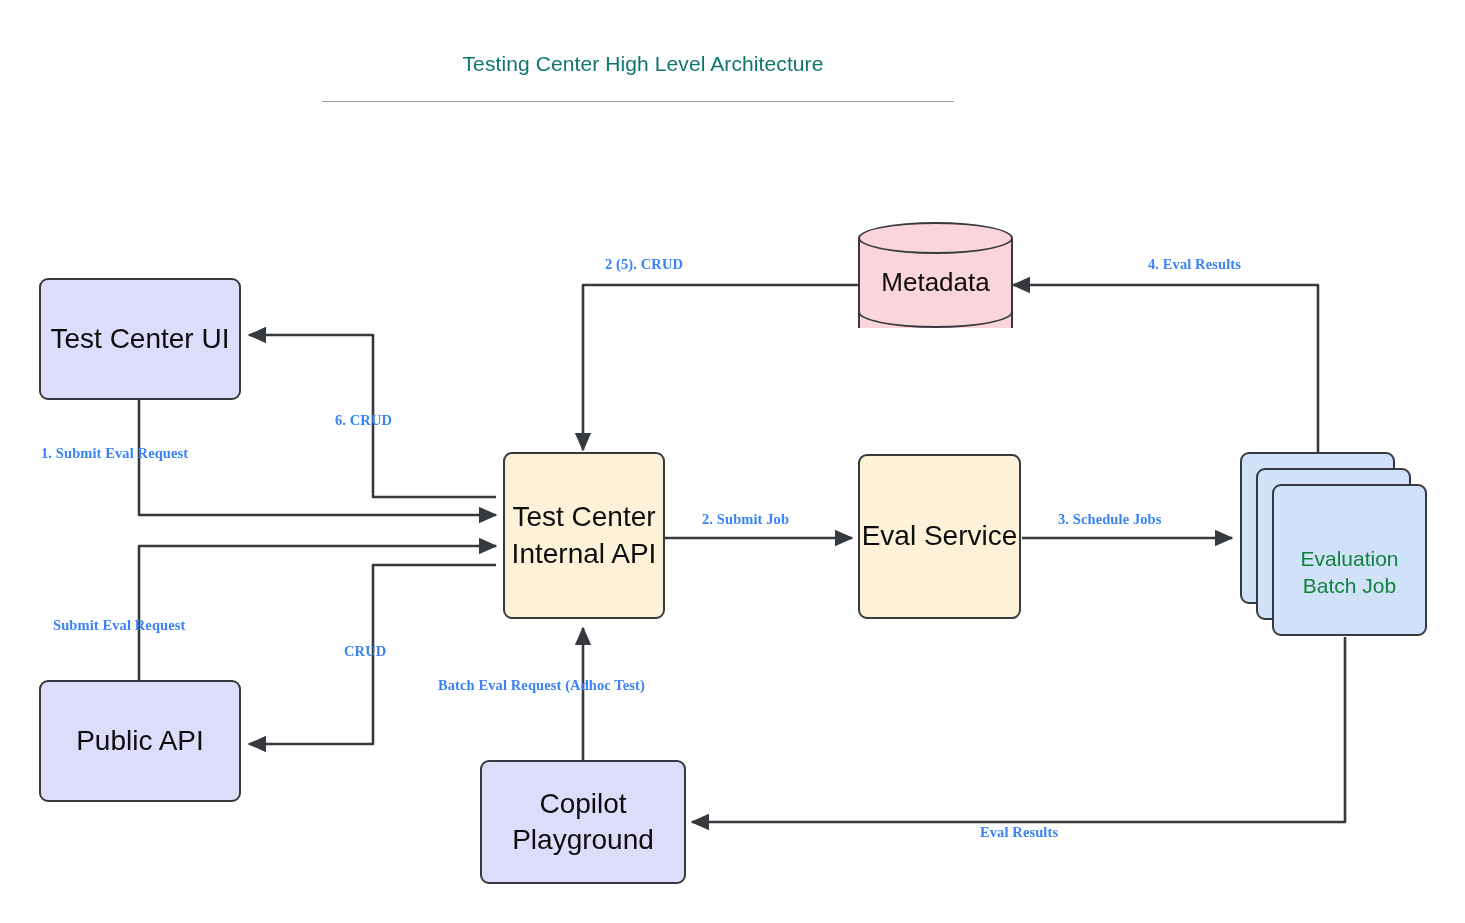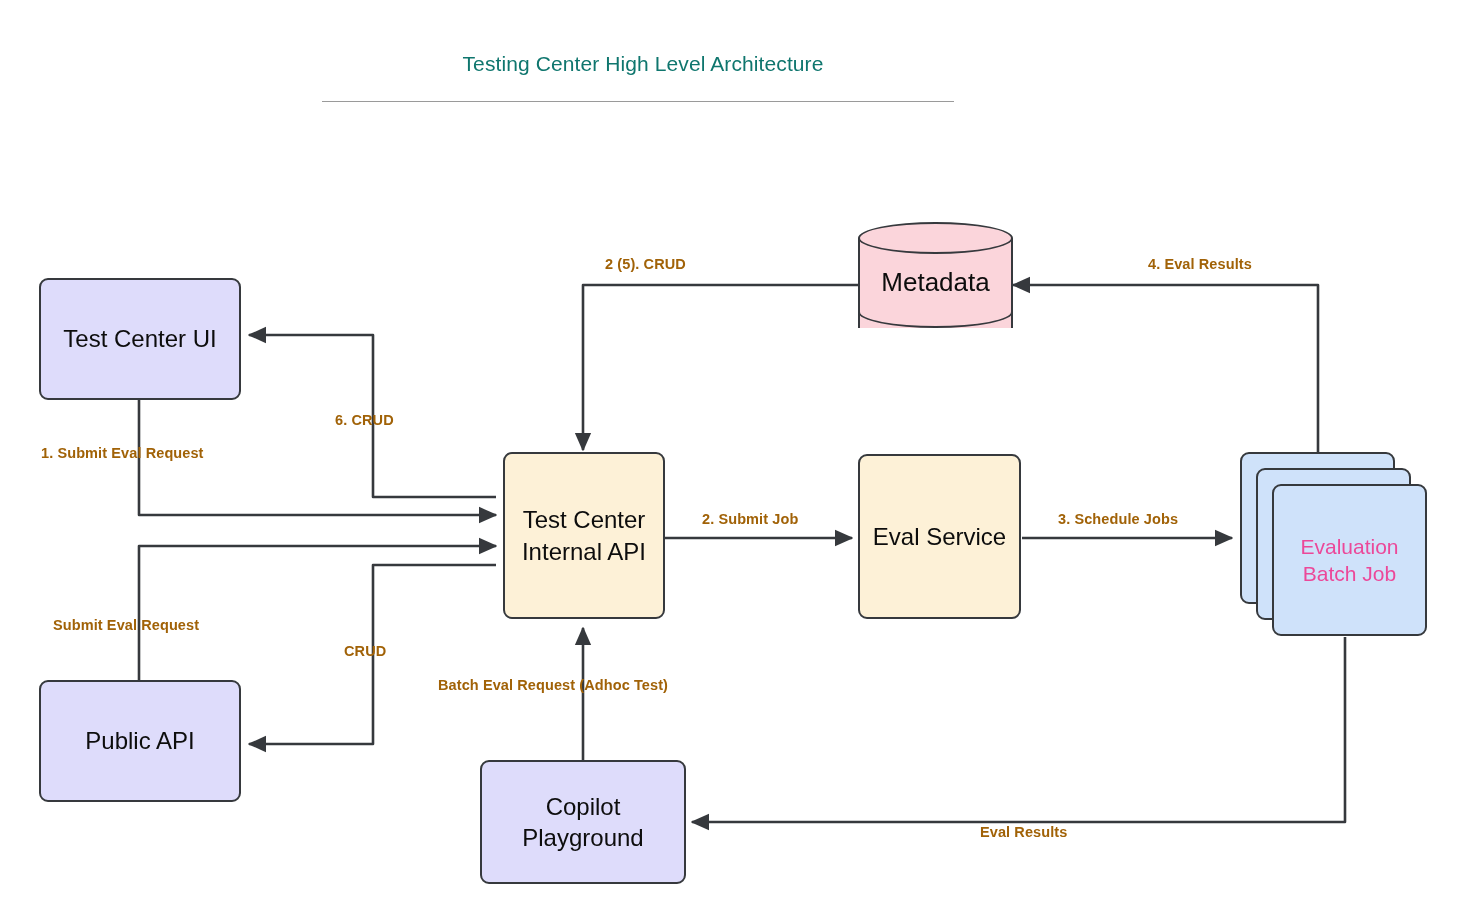--- a/index.html
+++ b/index.html
@@ -17,32 +17,32 @@
   .title-rule{
     position:absolute;left:322px;top:101px;width:632px;height:1px;
     background:#9a9a9a;
   }
   
   .node{
     position:absolute;box-sizing:border-box;
     border:2px solid #36393d;border-radius:9px;
     display:flex;align-items:center;justify-content:center;
     text-align:center;line-height:1.3;
-    font-size:24px;color:#0d0d0d;
+    font-size:28px;color:#0d0d0d;
   }
   .n-lav{background:#dedcfb;}
   .n-cream{background:#fdf1d7;}
   .stack{position:absolute;}
   .stack .layer{
     position:absolute;box-sizing:border-box;
     border:2px solid #36393d;border-radius:9px;background:#cfe2fa;
   }
   .stack .lbl{
     position:absolute;display:flex;align-items:center;justify-content:center;
-    text-align:center;line-height:1.3;font-size:21px;color:#ec4899;
+    text-align:center;line-height:1.3;font-size:21px;color:#15803d;margin-top:12px;
   }
   
   .cyl{position:absolute;}
   .cyl .cyl-body{
     position:absolute;left:0;right:0;box-sizing:border-box;
     background:#fbd5db;border-left:2px solid #36393d;border-right:2px solid #36393d;
   }
   .cyl .cyl-top{
     position:absolute;left:0;box-sizing:border-box;
     background:#fbd5db;border:2px solid #36393d;border-radius:50%;
@@ -51,22 +51,22 @@
     position:absolute;left:0;box-sizing:border-box;
     background:#fbd5db;border:2px solid #36393d;border-radius:50%;
     clip-path:inset(50% 0 0 0 round 0);
   }
   .cyl .cyl-text{
     position:absolute;left:0;right:0;text-align:center;
     font-size:26px;color:#0d0d0d;
   }
   
   .elabel{
-    position:absolute;font-size:14.5px;font-weight:bold;color:#a16207;
-    white-space:nowrap;letter-spacing:0.1px;
+    position:absolute;font-size:14.5px;font-weight:bold;color:#3b82f6;
+    white-space:nowrap;letter-spacing:0.1px;font-family:Liberation Serif, serif;
   }
 </style>
 </head>
 <body>
 
 <svg id="canvas" viewBox="0 0 1465 923" xmlns="http://www.w3.org/2000/svg">
   <defs>
     <marker id="arw" viewBox="0 0 10 10" refX="9.2" refY="5" markerWidth="7.2" markerHeight="7.2" orient="auto-start-reverse">
       <path d="M 0 0.6 L 10 5 L 0 9.4 z" fill="#36393d"></path>
     </marker>

